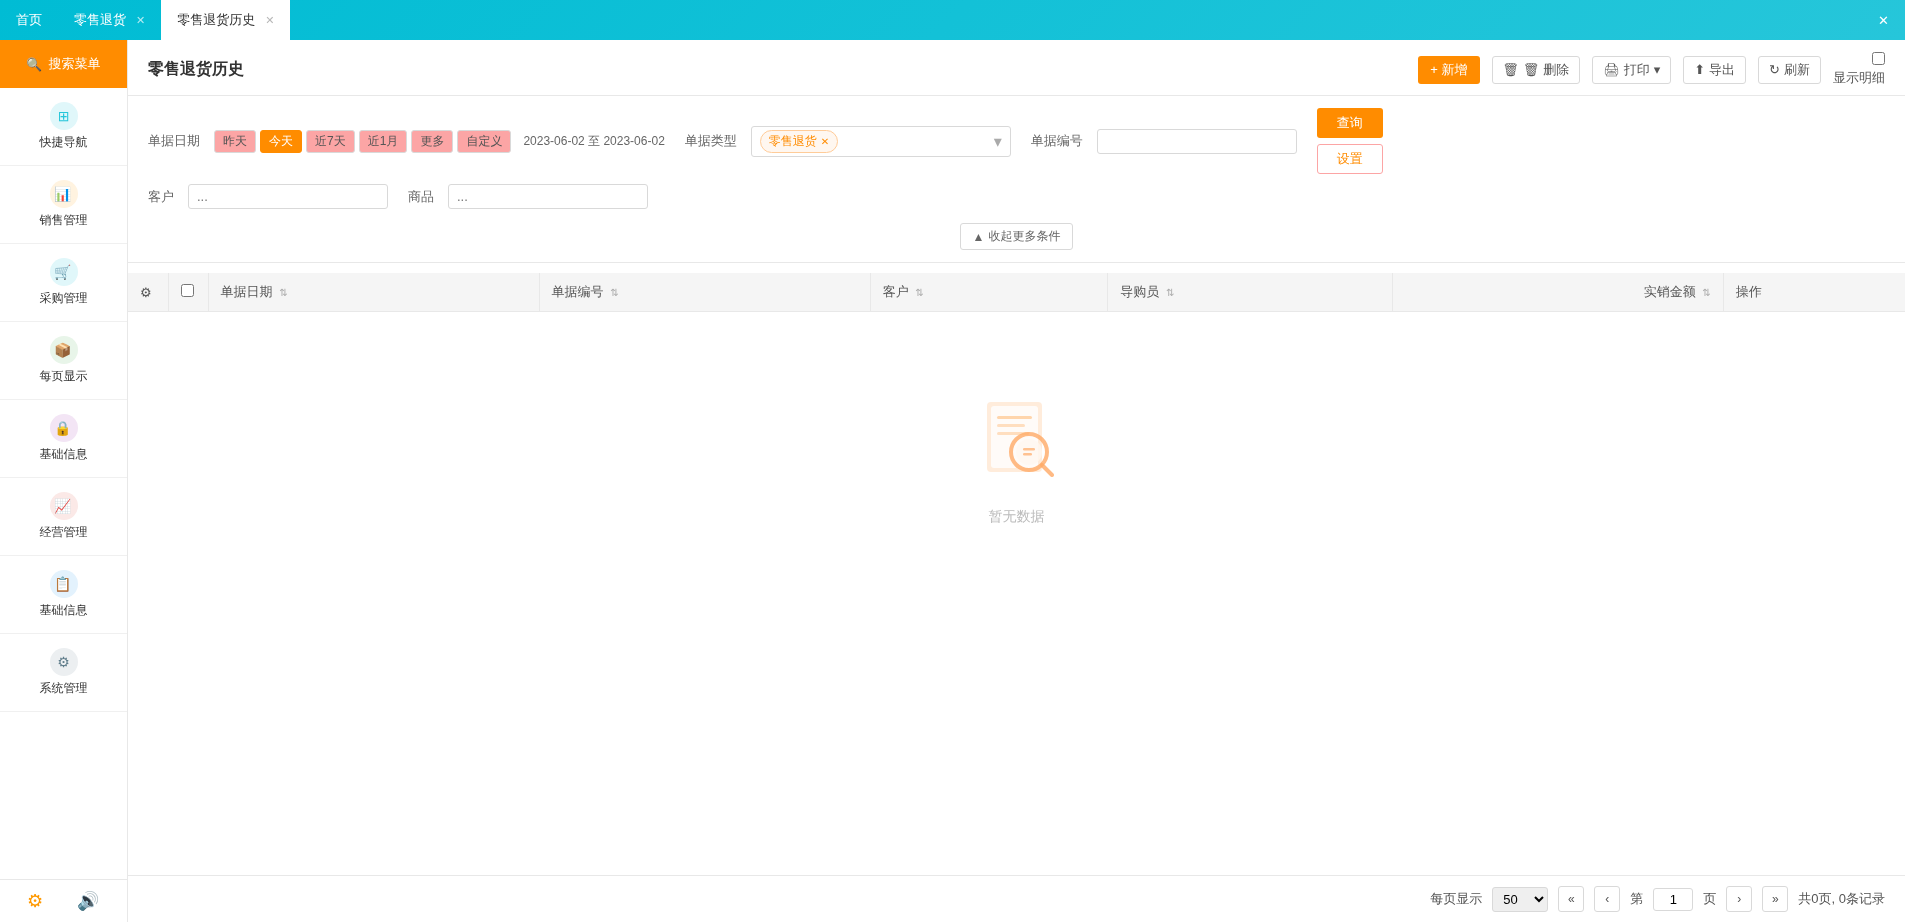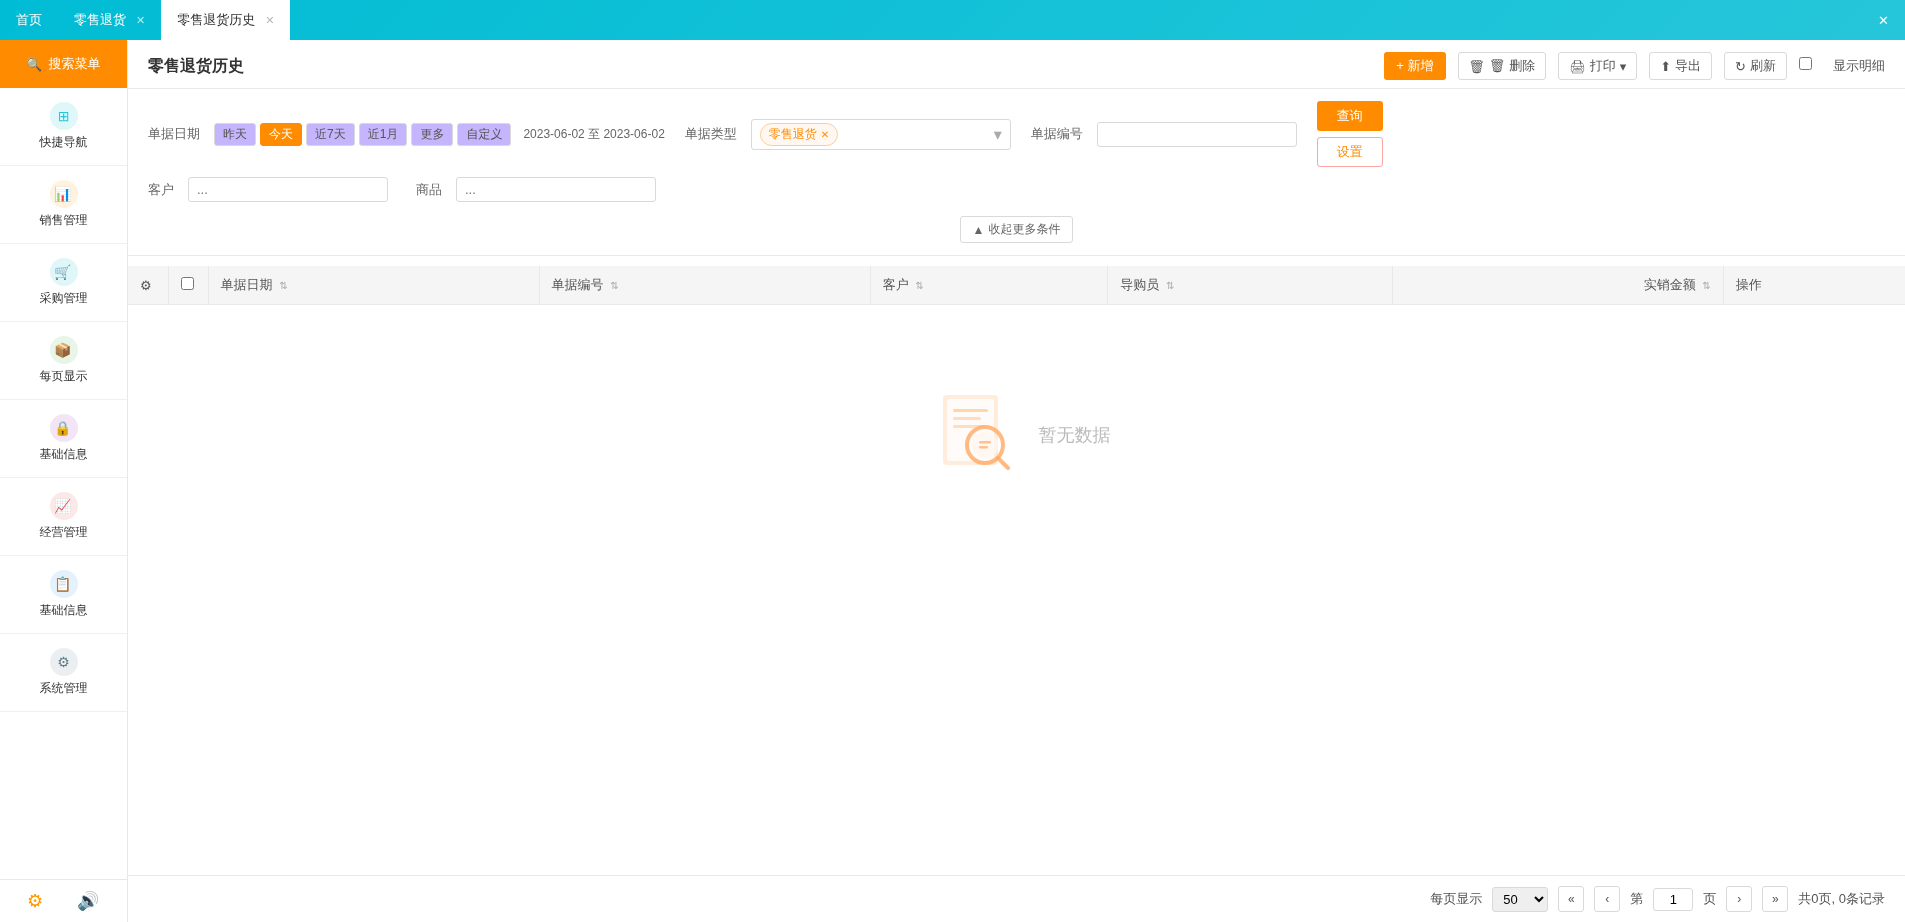--- a/index.html
+++ b/index.html
@@ -159,25 +159,26 @@
       border-radius: 3px;
       cursor: pointer;
       font-size: 13px;
       color: #555;
       display: flex;
       align-items: center;
       gap: 4px;
     }
     .checkbox-label {
       display: flex;
-      align-items: flex-start;
-      gap: 21px;
+      align-items: flex-end;
+      gap: 4px;
       font-size: 13px;
       color: #555;
       cursor: pointer;
+      flex-direction: column;
     }
 
     
     .filter-area {
       background: #fff;
       padding: 12px 20px;
       border-bottom: 1px solid #e8e8e8;
       flex-shrink: 0;
     }
     .filter-row {
@@ -199,21 +200,21 @@
       gap: 4px;
       flex-wrap: wrap;
     }
     .date-btn {
       padding: 2px 8px;
       border: 1px solid #d9d9d9;
       border-radius: 3px;
       cursor: pointer;
       font-size: 12px;
       color: #555;
-      background: #c4b5fd;
+      background: #fca5a5;
     }
     .date-btn.active {
       background: #ff8c00;
       color: #fff;
       border-color: #ff8c00;
     }
     .date-range {
       font-size: 12px;
       color: #666;
       margin-left: 4px;
@@ -328,26 +329,26 @@
       width: 40px;
       text-align: center;
     }
     .sortable {
       cursor: pointer;
       user-select: none;
     }
     .sort-icon { font-size: 10px; color: #aaa; margin-left: 3px; }
     .empty-state {
       display: flex;
-      flex-direction: row;
+      flex-direction: column;
       align-items: center;
       justify-content: center;
       padding: 80px 0;
       color: #bbb;
-      font-size: 18px;
+      font-size: 14px;
       gap: 16px;
     }
     .empty-icon {
       width: 100px;
       height: 100px;
     }
 
     
     .pagination-area {
       background: #fff;
@@ -525,21 +526,21 @@
           <button class="btn-query">查询</button>
           <button class="btn-setting">设置</button>
         </div>
       </div>
 
       <div class="filter-row">
         <div style="display:flex;align-items:center;gap:8px;">
           <span class="filter-label">客户</span>
           <input class="filter-input" type="text" placeholder="..." style="">
         </div>
-        <div style="display:flex;align-items:center;gap:8px;margin-left:8px;">
+        <div style="display:flex;align-items:center;gap:8px;">
           <span class="filter-label">商品</span>
           <input class="filter-input" type="text" placeholder="..." style="">
         </div>
       </div>
 
       <div style="display:flex;justify-content:center;">
         <button class="collapse-btn">
           <span>▲</span>
           <span>收起更多条件</span>
         </button>

